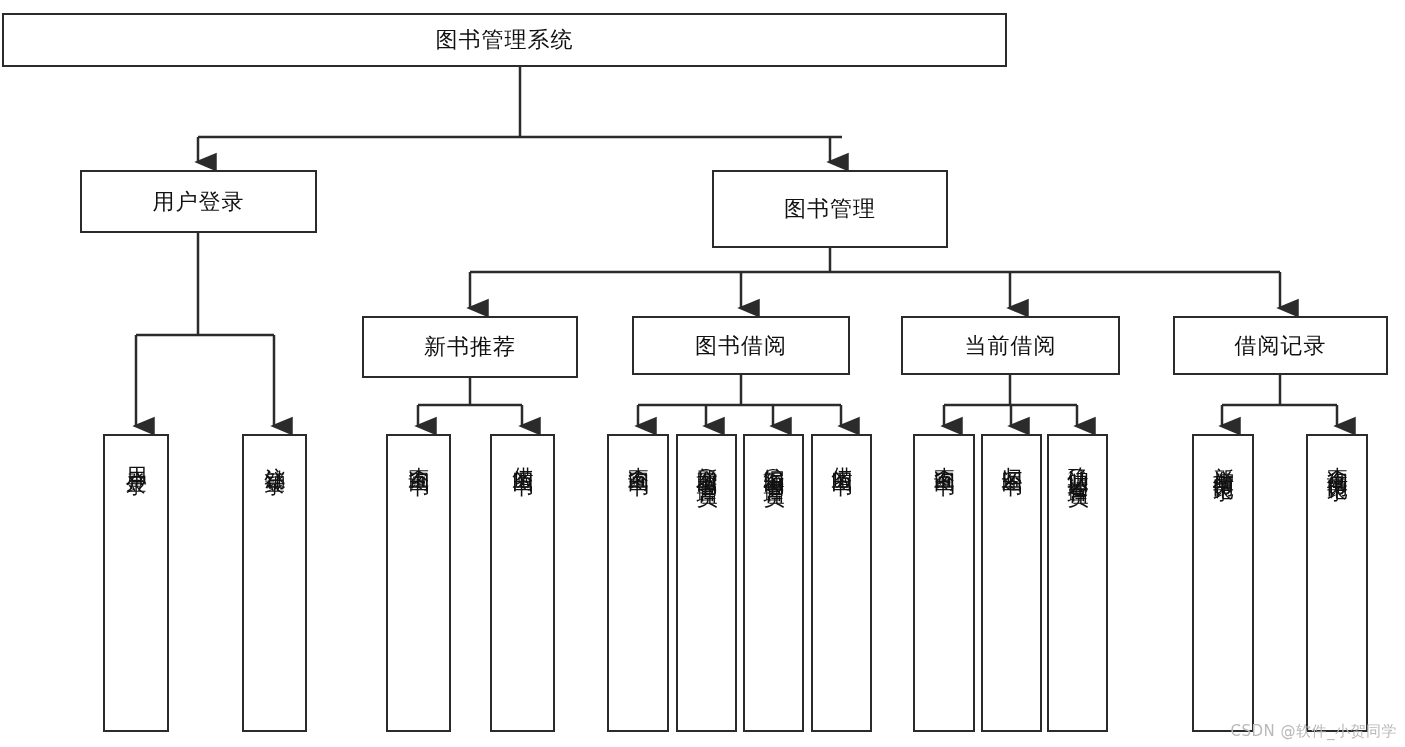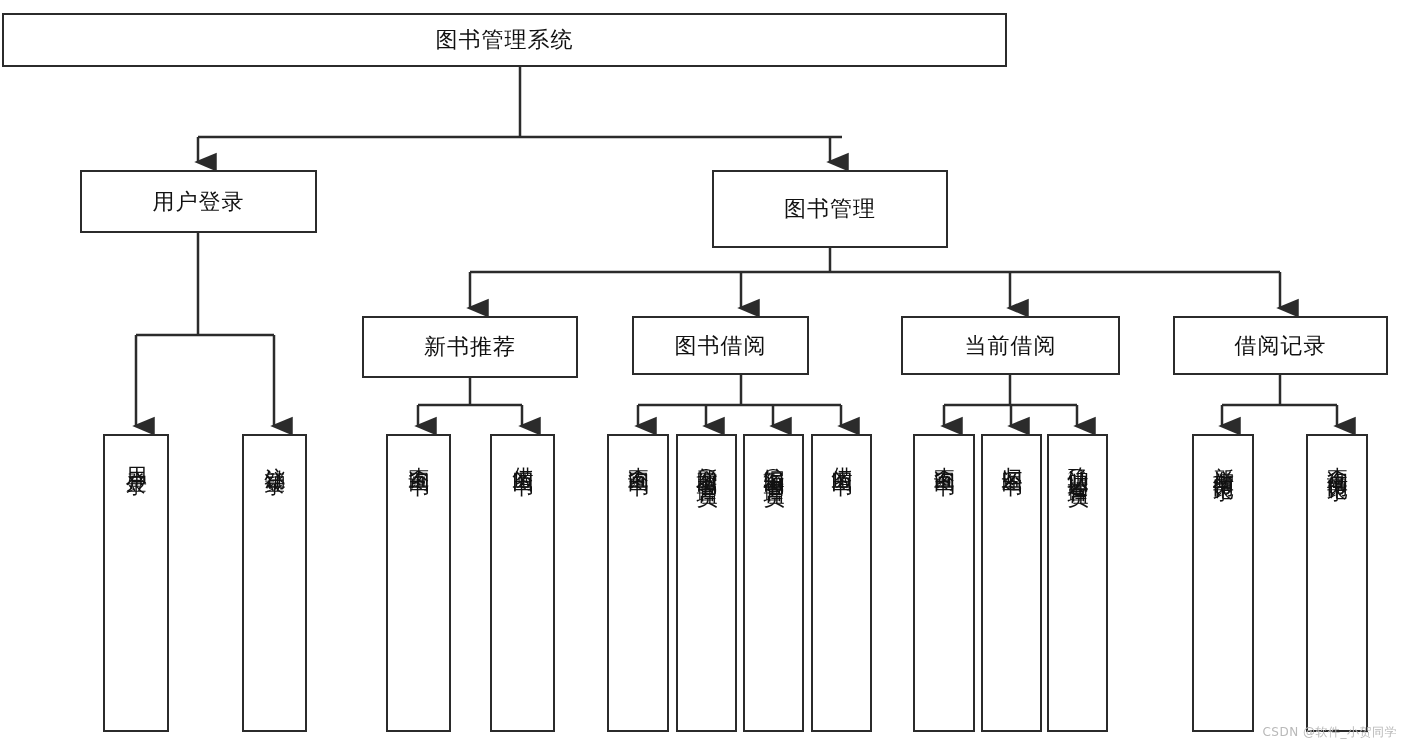--- a/index.html
+++ b/index.html
@@ -56,21 +56,21 @@
   }
   .node.root .node-label,
   .node.level1 .node-label,
   .node.level2 .node-label {
     font-size: 22px;
   }
   #watermark {
     position: absolute;
     right: 8px;
     bottom: 6px;
-    font-size: 12px;
+    font-size: 15px;
     color: #b9b9b9;
     letter-spacing: 0.5px;
     white-space: nowrap;
     pointer-events: none;
   }
 </style>
 </head>
 <body>
 
 <div id="canvas">
@@ -132,21 +132,21 @@
   <div class="node level1" style="left:80px; top:170px; width:237px; height:63px;">
     <span class="node-label">用户登录</span>
   </div>
   <div class="node level1" style="left:712px; top:170px; width:236px; height:78px;">
     <span class="node-label">图书管理</span>
   </div>
 
   <div class="node level2" style="left:362px; top:316px; width:216px; height:62px;">
     <span class="node-label">新书推荐</span>
   </div>
-  <div class="node level2" style="left:632px; top:316px; width:177px; height:59px;">
+  <div class="node level2" style="left:632px; top:316px; width:218px; height:59px;">
     <span class="node-label">图书借阅</span>
   </div>
   <div class="node level2" style="left:1173px; top:316px; width:215px; height:59px;">
     <span class="node-label">借阅记录</span>
   </div>
   <div class="node level2" style="left:901px; top:316px; width:219px; height:59px;">
     <span class="node-label">当前借阅</span>
   </div>
 
   <div class="node vertical" style="left:103px; top:434px; width:66px; height:298px;">

